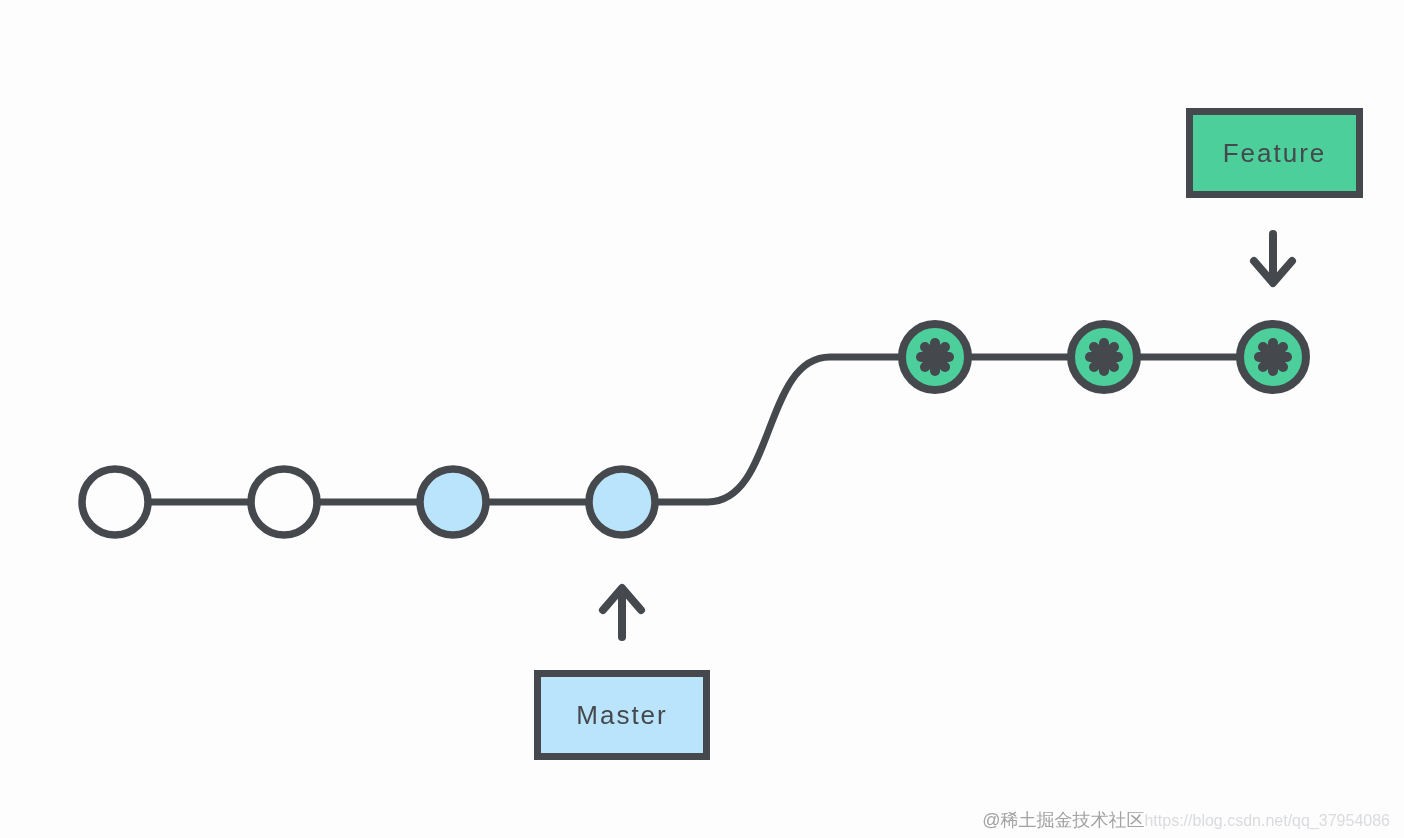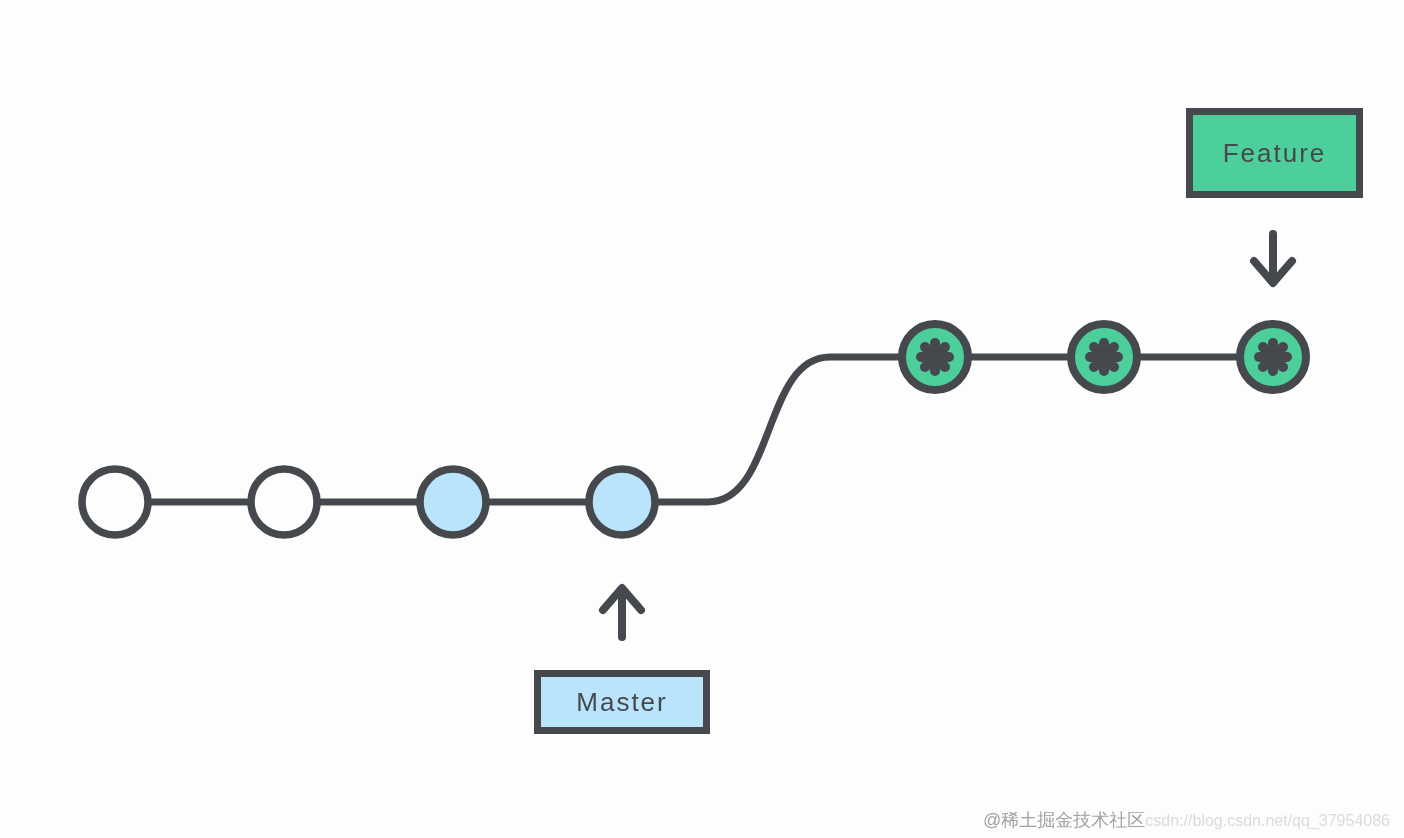--- a/index.html
+++ b/index.html
@@ -32,21 +32,21 @@
   .label-box{
     position:absolute;
     display:flex;align-items:center;justify-content:center;
     border:7px solid var(--dark);
     color:var(--dark);
     font-size:26px;
     font-weight:500;
     letter-spacing:2px;
   }
   .label-box.feature{left:1186px;top:108px;width:177px;height:90px;background:var(--green);}
-  .label-box.master{left:534px;top:670px;width:176px;height:64px;background:var(--blue);}
+  .label-box.master{left:534px;top:670px;width:176px;height:90px;background:var(--blue);}
 
   .watermark{
     position:absolute;
     right:14px;
     bottom:8px;
     display:flex;flex-direction:row;align-items:flex-end;
     line-height:1.05;
     pointer-events:none;
   }
   .watermark .credit{font-size:18px;color:var(--watermark_gray);}
@@ -107,16 +107,16 @@
   <div class="label-box feature">
     <span>Feature</span>
   </div>
 
   <div class="label-box master">
     <span>Master</span>
   </div>
 
   <div class="watermark">
     <span class="credit">@稀土掘金技术社区</span>
-    <span class="url">csdn://blog.csdn.net/qq_37954086</span>
+    <span class="url">https://blog.csdn.net/qq_37954086</span>
   </div>
 
 </div>
 
 </body></html>

